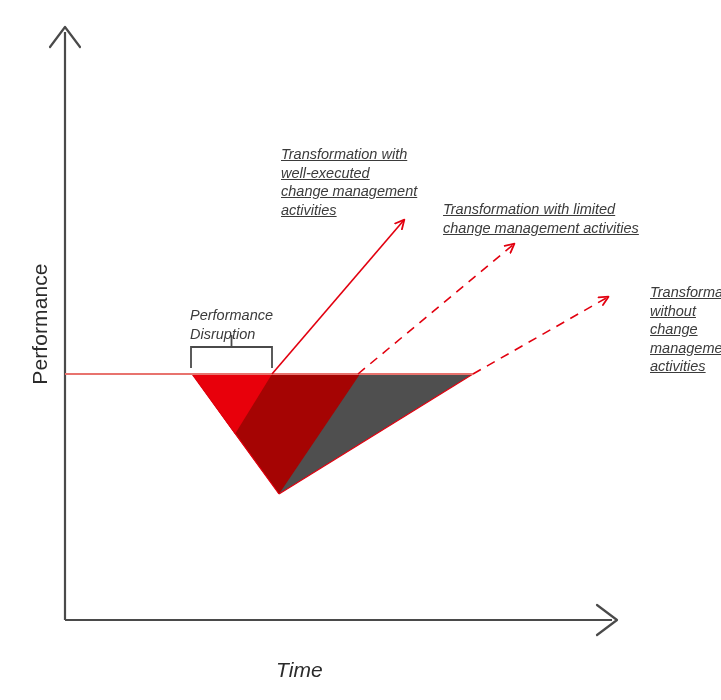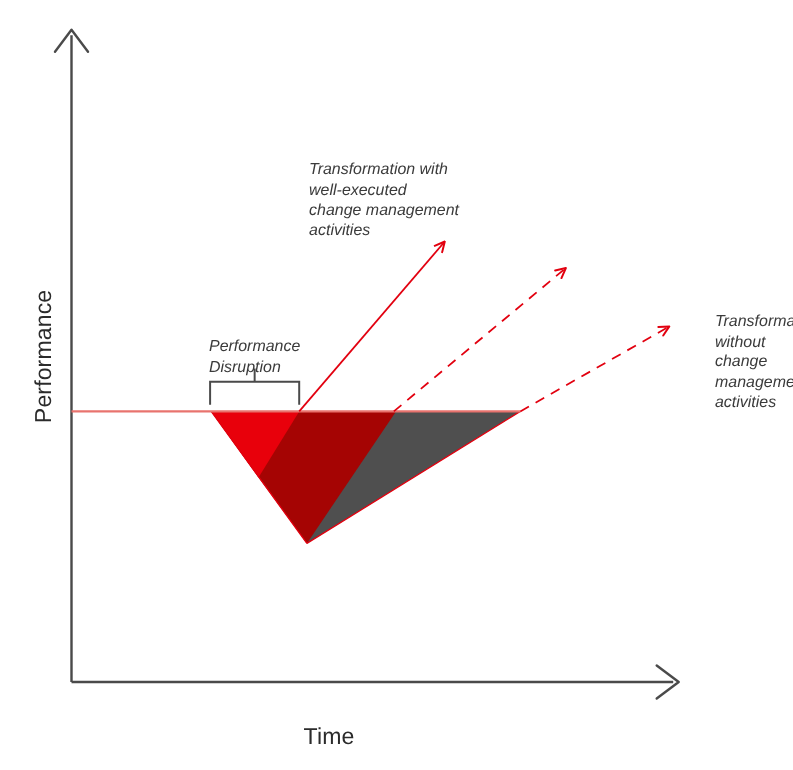--- a/index.html
+++ b/index.html
@@ -44,29 +44,31 @@
     left: -40px;
     top: 312px;
     width: 160px;
     text-align: center;
     transform: rotate(-90deg);
     transform-origin: center center;
   }
   #x-axis-title {
     left: 276px;
     top: 658px;
+    font-style: italic;
   }
   .callout {
     position: absolute;
     color: #3b3b3b;
     font-style: italic;
     font-size: 14.5px;
     line-height: 18.5px;
     font-family: "Liberation Sans", sans-serif;
     white-space: pre-line;
+    text-decoration: underline;
   }
   #callout-well-executed {
     left: 281px;
     top: 145px;
     width: 150px;
   }
   #callout-limited {
     left: 443px;
     top: 200px;
     width: 215px;
@@ -144,20 +146,22 @@
   <div class="axis-label" id="x-axis-title">Time</div>
 
   <div id="bracket-label">Performance
 Disruption</div>
 
   <div class="callout" id="callout-well-executed">Transformation with
 well-executed
  change management
 activities</div>
 
+  <div class="callout" id="callout-limited">Transformation with limited
+ change management activities</div>
 
   <div class="callout" id="callout-without">Transformation
 without
 change
 management
 activities</div>
 
 </div>
 
 </body></html>

